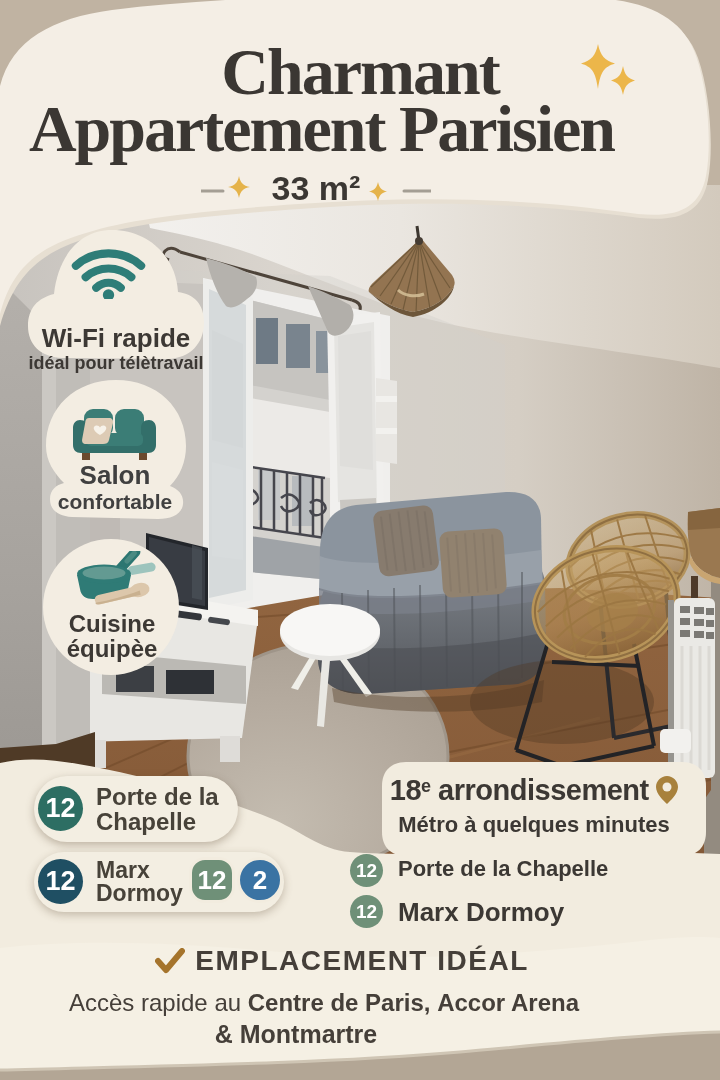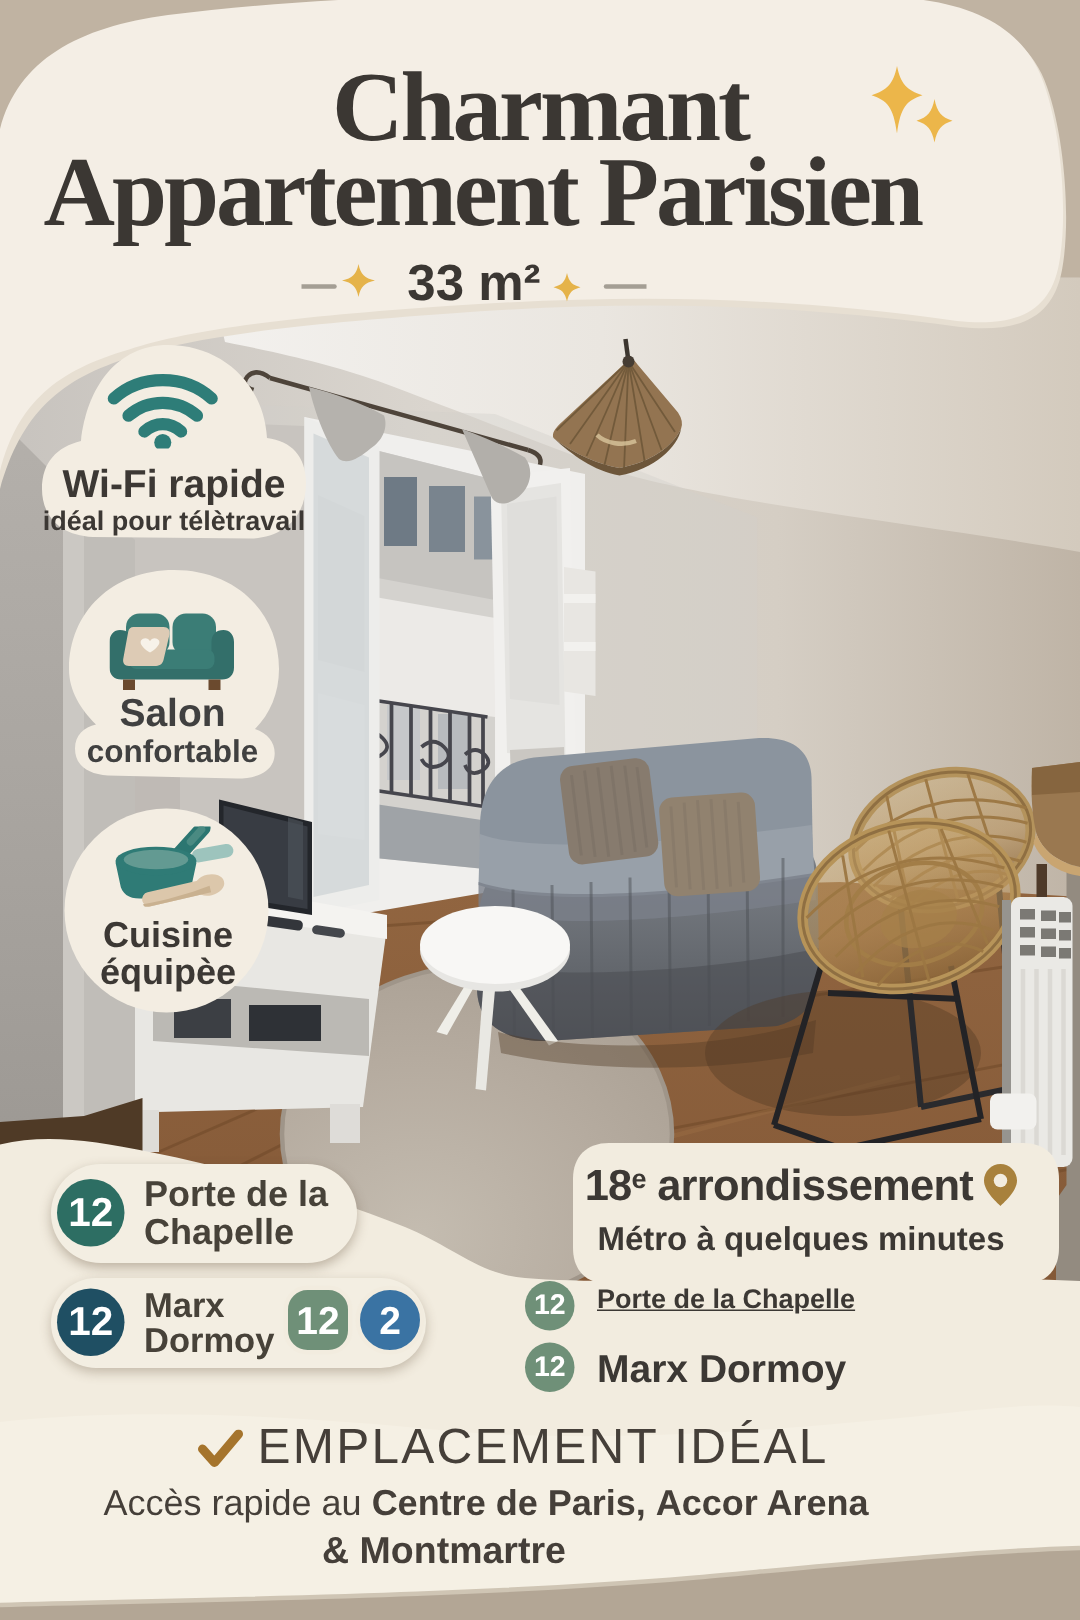--- a/index.html
+++ b/index.html
@@ -309,21 +309,21 @@
   <svg class="abs" style="left:71px;top:247px" width="75" height="52" viewBox="0 0 92 62">
     <g stroke="#2e7d78" fill="none" stroke-linecap="round">
       <path d="M6,22 C28,2 64,2 86,22" stroke-width="10"></path>
       <path d="M18,36 C34,22 58,22 74,36" stroke-width="10"></path>
       <path d="M31,49 C40,41 52,41 61,49" stroke-width="10"></path>
     </g>
     <circle cx="46" cy="58" r="7" fill="#2e7d78"></circle>
   </svg>
 
   <div class="abs" style="left:0px;top:306px;width:232px;text-align:center;color:#3c3834;">
-    <div style="font-size:26px;font-weight:bold;line-height:28px;margin-top:2px;">Wi-Fi rapide</div>
+    <div style="font-size:26px;font-weight:bold;line-height:28px;margin-top:18px;">Wi-Fi rapide</div>
     <div style="font-size:18px;font-weight:bold;line-height:20px;margin-top:1px;">idéal pour télètravail</div>
   </div>
 
   <svg class="abs" style="left:40px;top:378px" width="152" height="145" viewBox="0 0 152 145">
     <path d="M76,2 C117,2 146,30 146,68 C146,84 140,98 130,108 C139,111 144,118 143,126 C142,136 132,141 118,141 L32,139 C18,138 10,132 10,121 C10,112 16,107 24,105 C14,95 6,83 6,68 C6,30 35,2 76,2 Z" fill="#f3ede2"></path>
   </svg>
 
   <svg class="abs" style="left:73px;top:408px" width="83" height="52" viewBox="0 0 83 52">
     <rect x="11" y="1" width="29" height="28" rx="9" fill="#3b7d76"></rect>
     <rect x="42" y="1" width="29" height="28" rx="9" fill="#3b7d76"></rect>
@@ -397,30 +397,30 @@
       <svg width="22" height="28" viewBox="0 0 22 28" style="display:inline-block;vertical-align:-4px">
         <path d="M11,0 C17,0 22,5 22,11 C22,18 14,25 11,28 C8,25 0,18 0,11 C0,5 5,0 11,0 Z" fill="#a8813c"></path>
         <circle cx="11" cy="11" r="4.5" fill="#f2ecdf"></circle>
       </svg>
     </div>
     <div style="font-size:22px;font-weight:bold;line-height:25px;margin-top:5px;">Métro à quelques minutes</div>
   </div>
 
   <div class="abs" style="left:350px;top:854px;width:33px;height:33px;border-radius:50%;background:#6f9078;
        color:#fff;font-weight:bold;font-size:19px;text-align:center;line-height:33px;">12</div>
-  <div class="abs" style="left:398px;top:856px;color:#3c3834;font-size:18px;font-weight:bold;text-decoration:underline;">Porte de la Chapelle</div>
+  <div class="abs" style="left:398px;top:856px;color:#3c3834;font-size:22px;font-weight:bold;">Porte de la Chapelle</div>
 
   <div class="abs" style="left:350px;top:895px;width:33px;height:33px;border-radius:50%;background:#6f9078;
        color:#fff;font-weight:bold;font-size:19px;text-align:center;line-height:33px;">12</div>
   <div class="abs" style="left:398px;top:897px;color:#3c3834;font-size:26px;font-weight:bold;">Marx Dormoy</div>
 
   <div class="abs" style="left:-18px;top:945px;width:720px;text-align:center;color:#453f39;">
     <svg width="30" height="26" viewBox="0 0 30 26" style="display:inline-block;vertical-align:-4px;margin-right:10px;">
       <path d="M3,13 L11,22 L27,3" stroke="#a5742c" stroke-width="6" fill="none" stroke-linecap="round" stroke-linejoin="round"></path>
-    </svg><span style="font-size:33px;font-weight:normal;letter-spacing:1.5px;">EMPLACEMENT IDÉAL</span>
+    </svg><span style="font-size:28px;font-weight:bold;letter-spacing:1.5px;">EMPLACEMENT IDÉAL</span>
   </div>
   <div class="abs" style="left:0;top:990px;width:648px;text-align:center;color:#453f39;font-size:24px;line-height:26px;">
     Accès rapide au <b>Centre de Paris,</b> <b>Accor Arena</b>
   </div>
 
   <div class="abs" style="left:0;top:1021px;width:592px;text-align:center;color:#453f39;font-size:25px;line-height:26px;font-weight:bold;">
     &amp; Montmartre
   </div>
 
   <svg class="abs" style="left:0;top:1020px" width="720" height="60" viewBox="0 0 720 60">

